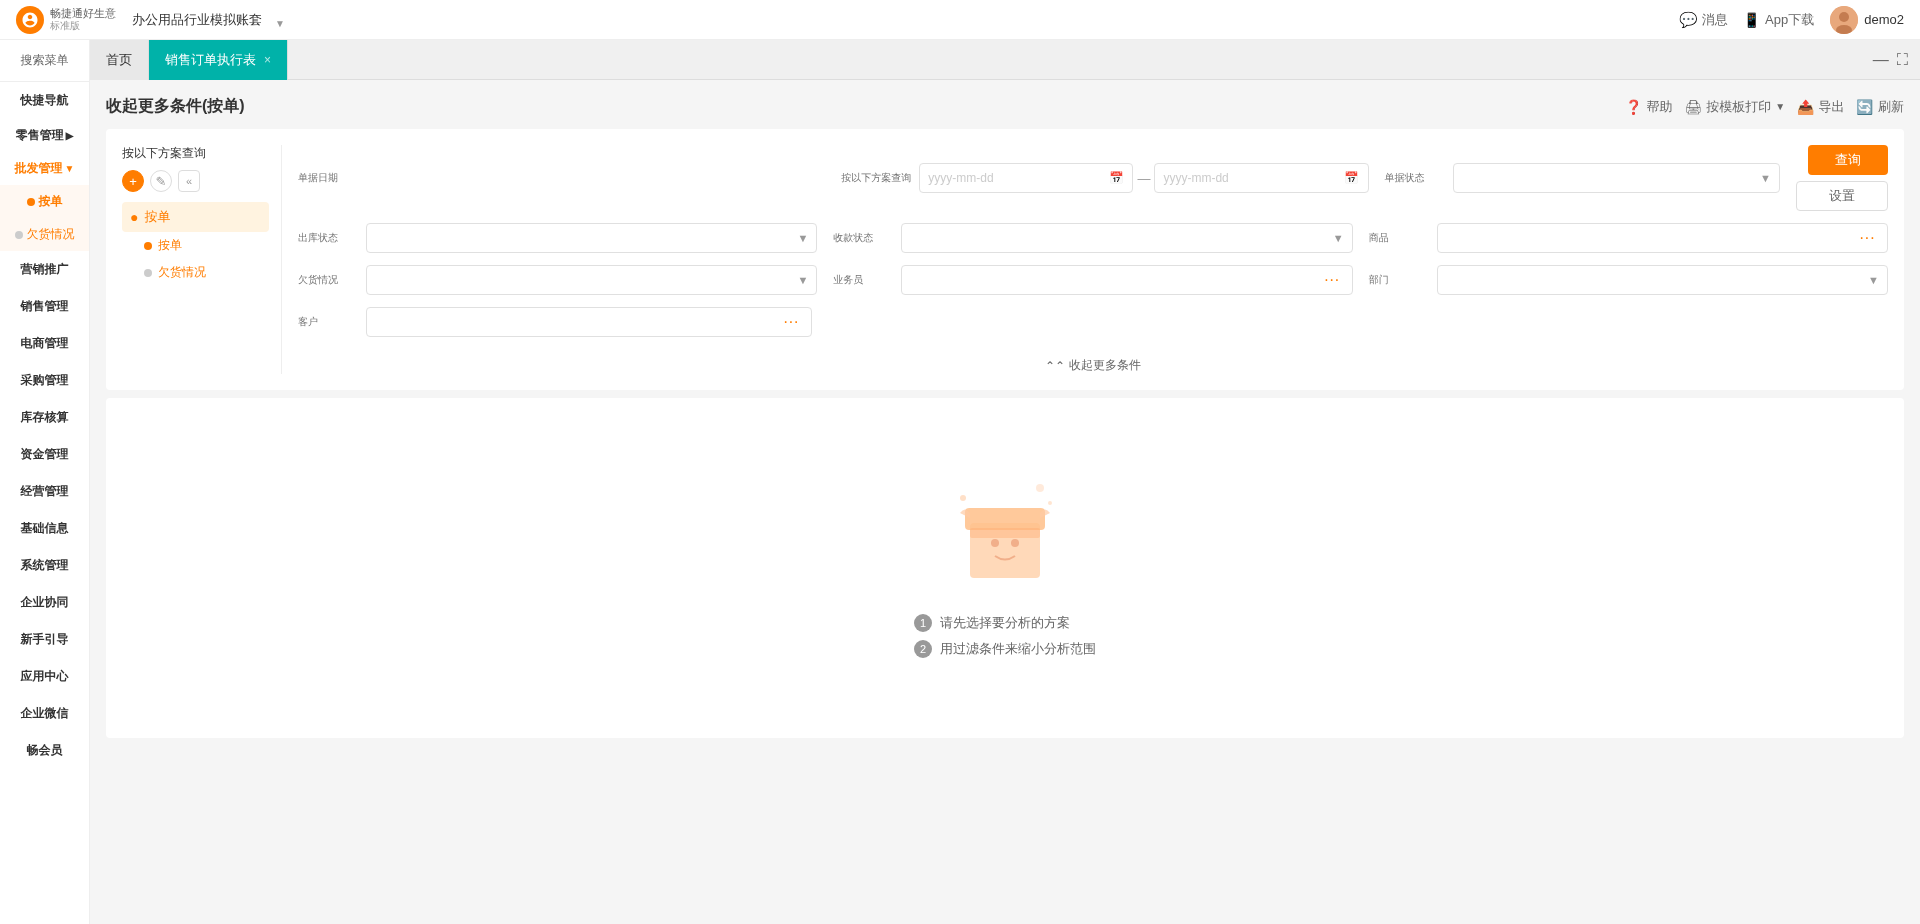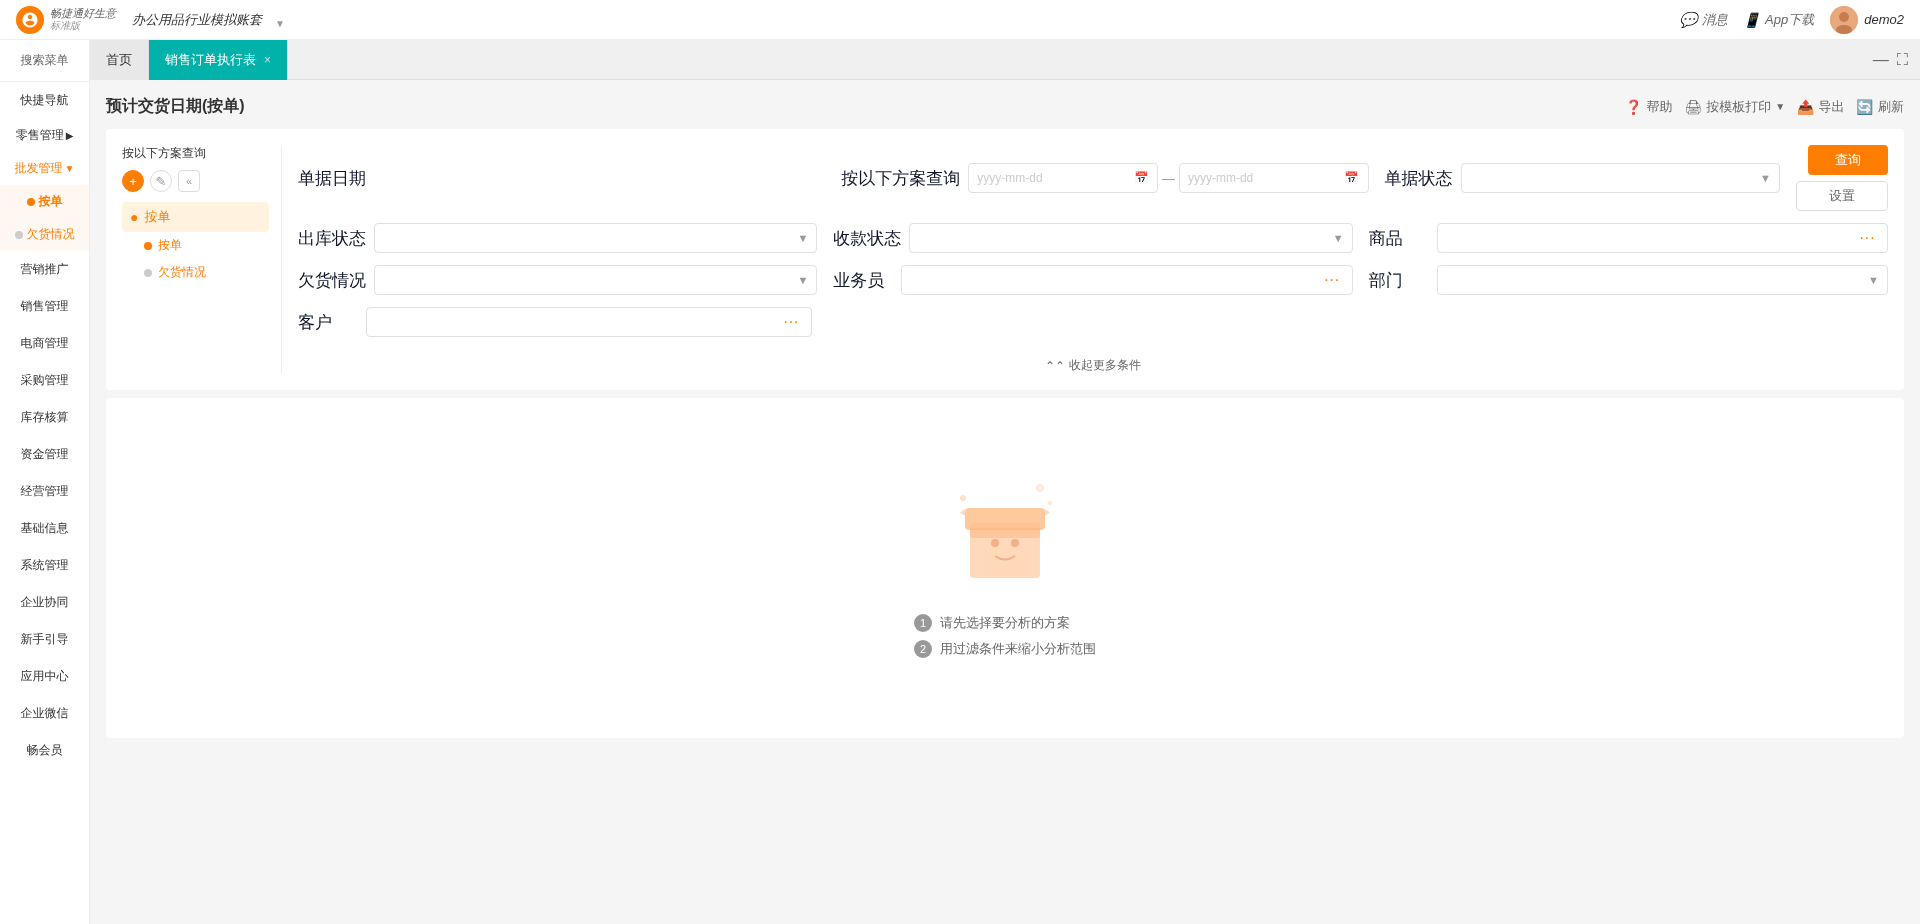--- a/index.html
+++ b/index.html
@@ -8,21 +8,20 @@
     
     .top-bar {
       height: 40px;
       background: #fff;
       display: flex;
       align-items: center;
       justify-content: space-between;
       padding: 8px 16px;
       border-bottom: 1px solid #eee;
       flex-shrink: 0;
-      font-style: italic;
     }
     .top-bar-left {
       display: flex;
       align-items: center;
       gap: 8px;
     }
     .logo-area {
       display: flex;
       align-items: center;
       gap: 6px;
@@ -113,20 +112,21 @@
     .sidebar-item {
       padding: 10px 4px;
       text-align: left;
       font-size: 12px;
       color: #333;
       cursor: pointer;
       display: flex;
       flex-direction: column;
       align-items: center;
       gap: 3px;
+      font-weight: bold;
     }
     .sidebar-item.active { color: #ff7d00; }
     .sidebar-item.has-arrow {
       flex-direction: row;
       justify-content: center;
       gap: 2px;
       padding: 8px 4px;
     }
     .sidebar-arrow { font-size: 10px; }
     .sidebar-sub {
@@ -343,22 +343,22 @@
       gap: 16px;
       margin-bottom: 12px;
     }
     .filter-field {
       display: flex;
       align-items: center;
       gap: 8px;
       flex: 1;
     }
     .filter-label {
-      font-size: 17px;
-      color: #0f172a;
+      font-size: 10px;
+      color: #737373;
       white-space: nowrap;
       min-width: 60px;
     }
     .filter-input-group {
       display: flex;
       align-items: center;
       gap: 4px;
       flex: 1;
     }
     .date-tabs {
@@ -658,21 +658,21 @@
       </div>
       <div class="tab-bar-actions">
         <span class="tab-action-btn">—</span>
         <span class="tab-action-btn">⛶</span>
       </div>
     </div>
 
     <div class="page-content">
 
       <div class="page-header">
-        <h2 class="page-title">预计交货日期(按单)</h2>
+        <h2 class="page-title">收起更多条件(按单)</h2>
         <div class="page-actions">
           <div class="action-btn">
             <span style="font-size:14px;">❓</span>
             <span>帮助</span>
           </div>
           <div class="action-btn">
             <span style="font-size:14px;">🖨</span>
             <span>按模板打印</span>
             <span style="font-size:10px;">▼</span>
           </div>

